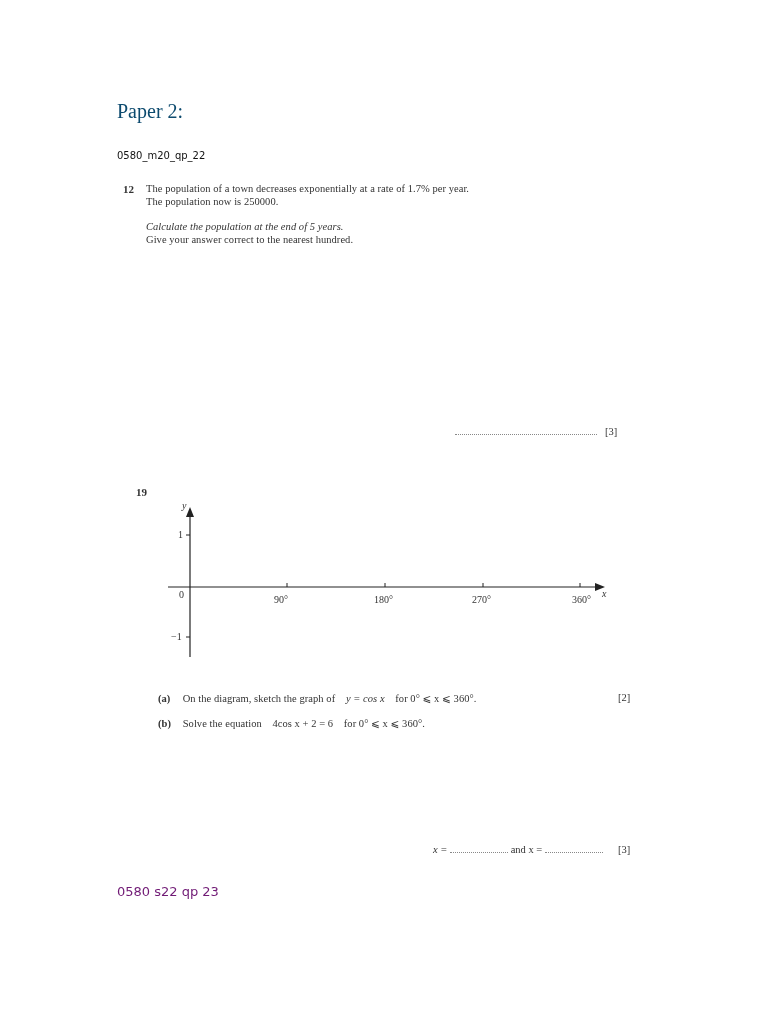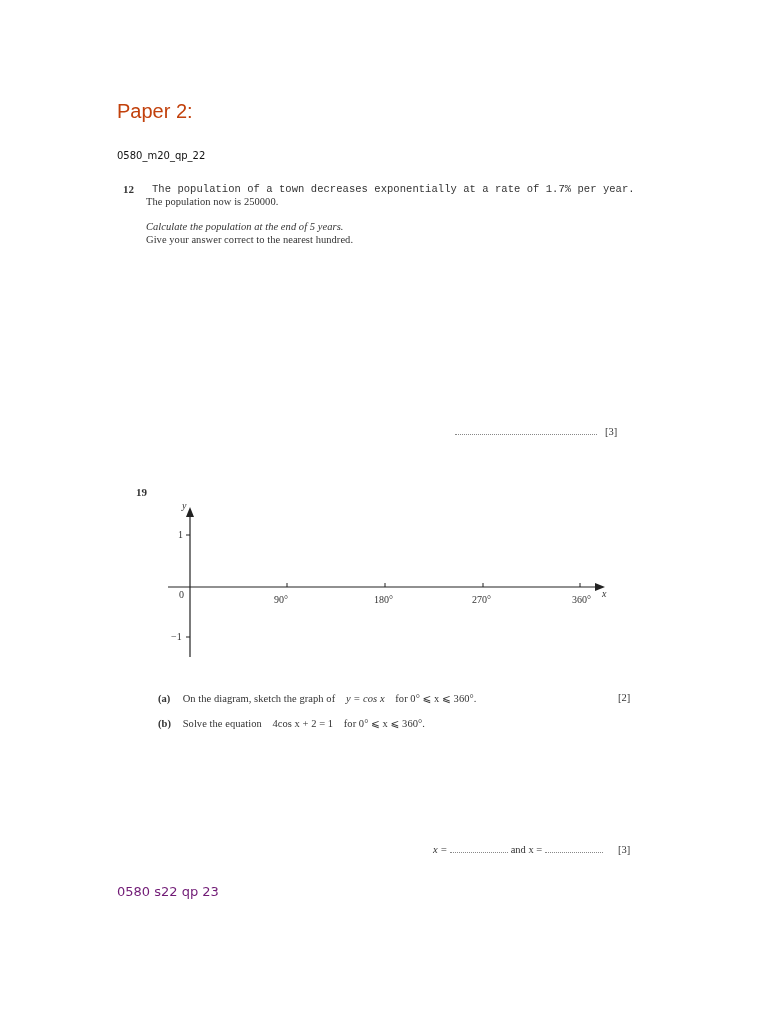--- a/index.html
+++ b/index.html
@@ -11,23 +11,23 @@
       width: 768px;
       height: 1024px;
       position: relative;
       overflow: hidden;
       color: #111;
     }
     .page-title {
       position: absolute;
       left: 117px;
       top: 100px;
-      font-family: Liberation Sans, sans-serif;
+      font-family: Liberation Serif, serif;
       font-size: 20px;
-      color: #c2410c;
+      color: #0c4a6e;
     }
     .code-small {
       position: absolute;
       left: 117px;
       top: 150px;
       font-family: "DejaVu Sans", sans-serif;
       font-size: 10px;
       color: #111;
     }
     .code-bottom {
@@ -81,21 +81,21 @@
     }
   </style>
 </head>
 <body>
 
 <div class="page-title">Paper 2:</div>
 <div class="code-small">0580_m20_qp_22</div>
 
 <div>
   <div class="serif qnum" style="left:123px; top:183px;">12</div>
-  <div class="serif qline" style="left:152px; top:183px;font-family:Liberation Mono, monospace;">The population of a town decreases exponentially at a rate of 1.7% per year.</div>
+  <div class="serif qline" style="left:146px; top:183px;">The population of a town decreases exponentially at a rate of 1.7% per year.</div>
   <div class="serif qline" style="left:146px; top:196px;">The population now is 250000.</div>
   <div class="serif qline" style="left:146px; top:221px;font-style:italic;">Calculate the population at the end of 5 years.</div>
   <div class="serif qline" style="left:146px; top:234px;">Give your answer correct to the nearest hundred.</div>
 
   <div class="serif answer-line" style="left:455px; top:426px;">
     <span class="dots" style="width:142px;"></span>
   </div>
   <div class="serif marks" style="left:605px; top:426px;">[3]</div>
 </div>
 
@@ -133,21 +133,21 @@
     <span class="part-label">(a)</span>
     <span>On the diagram, sketch the graph of</span>
     <span class="math-i" style="margin-left:8px;">y = cos x</span>
     <span style="margin-left:8px;">for 0° ⩽ x ⩽ 360°.</span>
   </div>
   <div class="serif marks" style="left:618px; top:692px;">[2]</div>
 
   <div class="serif qline" style="left:158px; top:717px;">
     <span class="part-label">(b)</span>
     <span>Solve the equation</span>
-    <span style="margin-left:8px;">4cos x + 2 = 1</span>
+    <span style="margin-left:8px;">4cos x + 2 = 6</span>
     <span style="margin-left:8px;">for 0° ⩽ x ⩽ 360°.</span>
   </div>
 
   <div class="serif answer-line" style="left:433px; top:844px;">
     <span class="math-i">x =</span>
     <span class="dots" style="width:58px;"></span>
     <span>and x =</span>
     <span class="dots" style="width:58px;"></span>
   </div>
   <div class="serif marks" style="left:618px; top:844px;">[3]</div>

